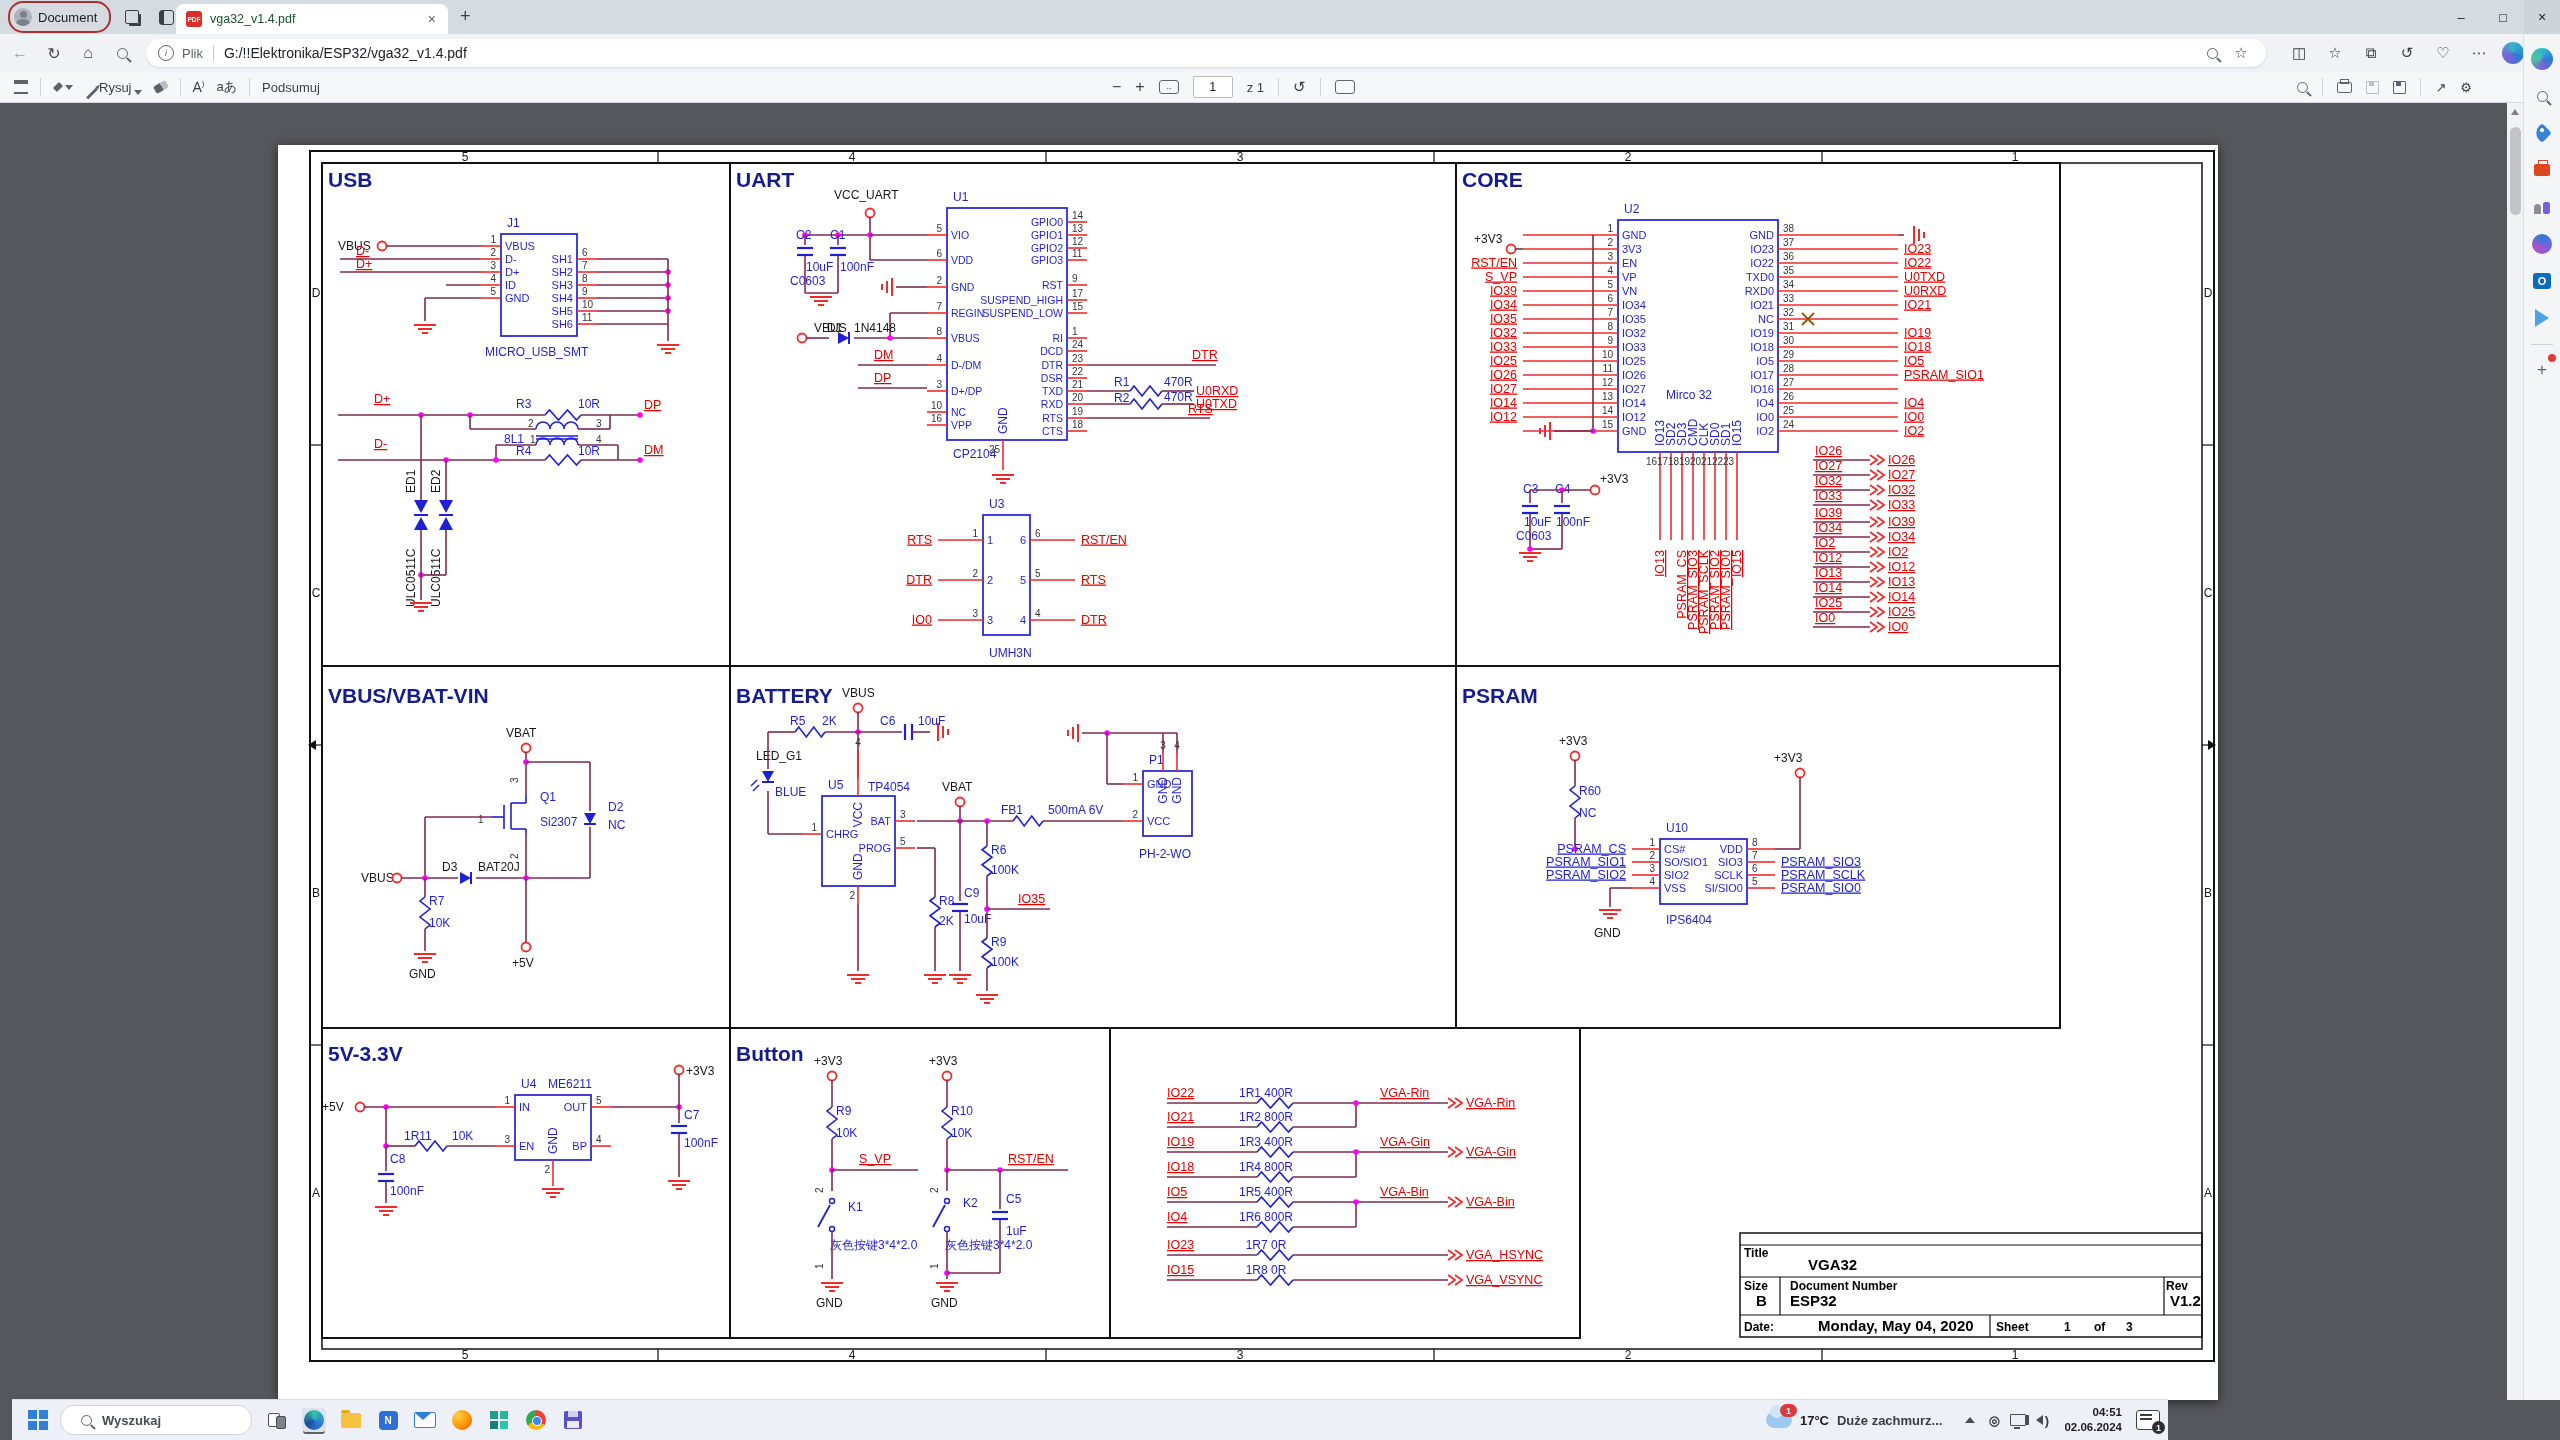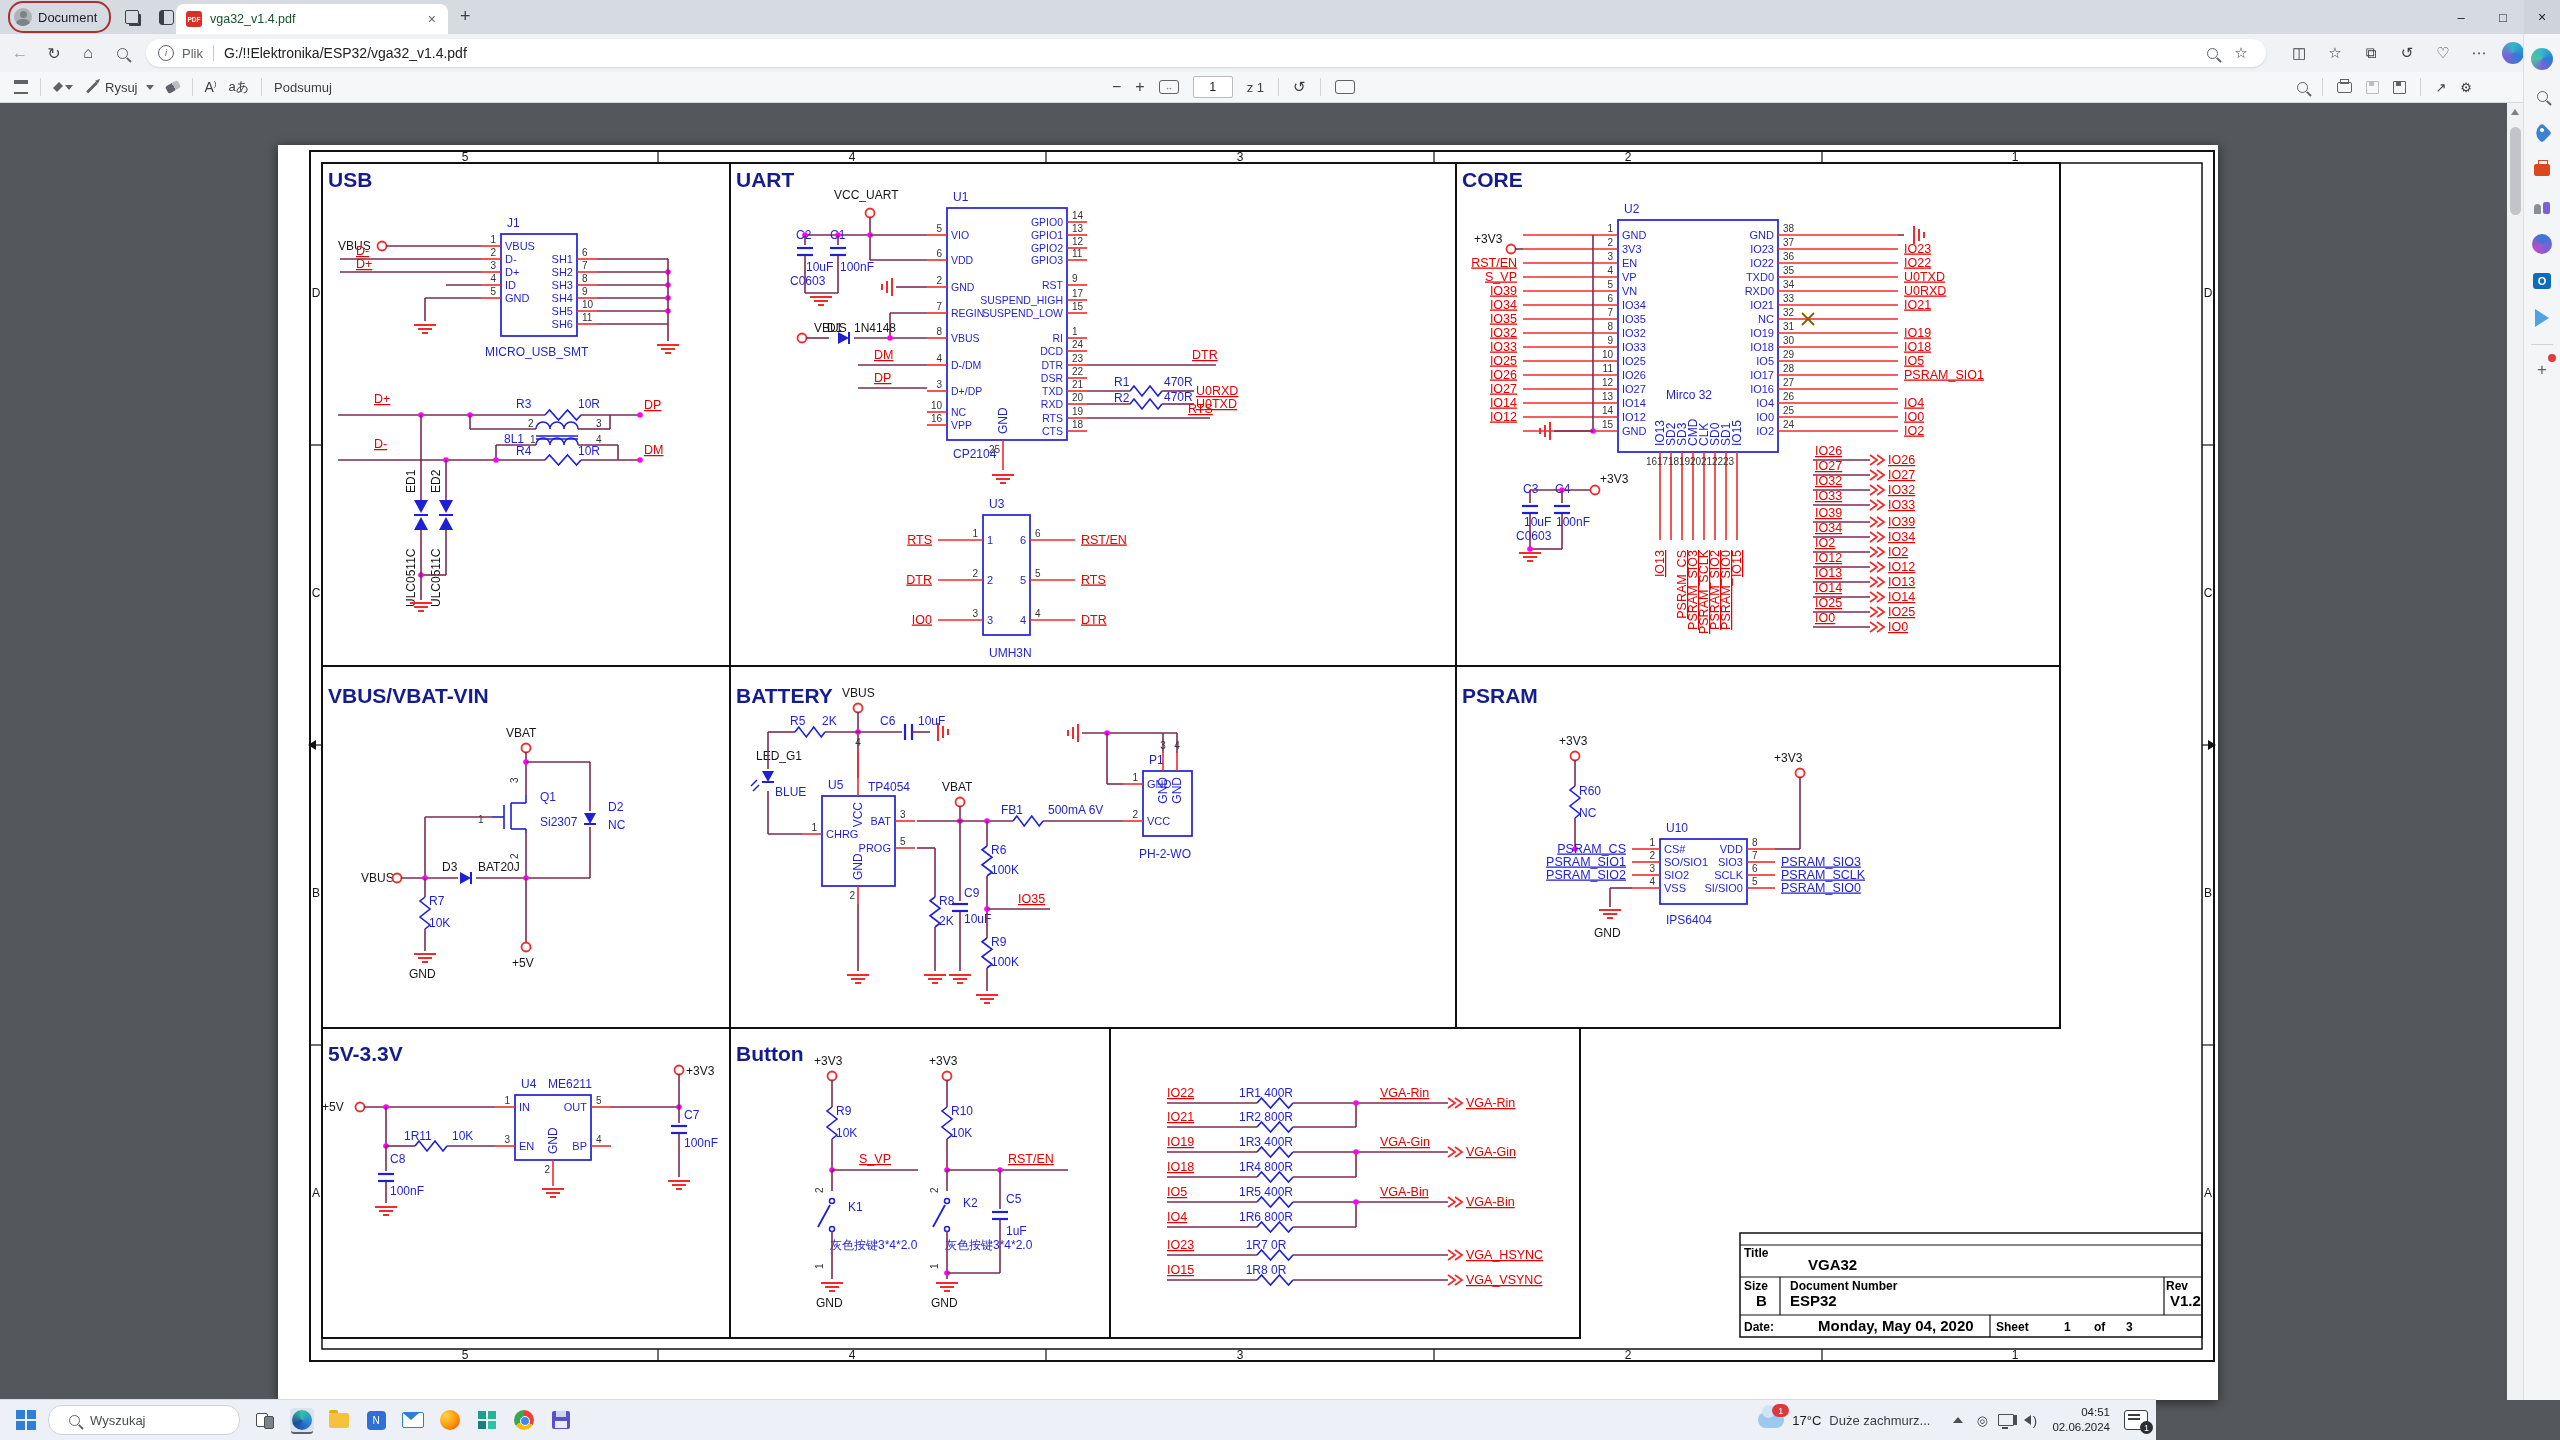--- a/index.html
+++ b/index.html
@@ -71,21 +71,21 @@
   .ric-game{width:16px;height:14px;position:relative;}
   .ric-game::before{content:"";position:absolute;left:0;bottom:0;width:7px;height:10px;border-radius:4px 4px 1px 1px;background:#8a8f96;}
   .ric-game::after{content:"";position:absolute;right:0;bottom:0;width:7px;height:12px;border-radius:2px;background:#7b61d6;}
   .ric-m365{width:20px;height:20px;border-radius:50%;background:conic-gradient(#2c7cd6,#7b61d6,#b64fc8,#2c7cd6);}
   .ric-ol{width:18px;height:16px;background:#0f6cbd;border-radius:3px;color:#fff;font-size:11px;font-weight:bold;display:flex;align-items:center;justify-content:center;}
   .ric-drop{width:0;height:0;border-left:9px solid transparent;border-right:9px solid transparent;border-bottom:14px solid #4fa3e3;transform:rotate(90deg);}
   .rdiv{width:22px;height:1px;background:#cfd2d6;margin-top:14px;}
   .ric-plus{font-size:17px;color:#5f6368;}
   .reddot{position:absolute;right:-2px;top:-4px;width:8px;height:8px;border-radius:50%;background:#e23b3b;}
   
-  .taskbar{position:absolute;left:0;bottom:0;width:2156px;height:40px;background:#edf0f6;border-top:1px solid #d8dce2;display:flex;align-items:center;}
+  .taskbar{position:absolute;left:12px;bottom:0;width:2156px;height:40px;background:#edf0f6;border-top:1px solid #d8dce2;display:flex;align-items:center;font-weight:bold;}
   .start{width:20px;height:20px;margin-left:16px;display:grid;grid-template-columns:9px 9px;grid-gap:2px;}
   .start i{width:9px;height:9px;background:#2f7fd6;}
   .tsearch{width:170px;height:28px;background:#fff;border:1px solid #d0d4da;border-radius:14px;margin-left:12px;display:flex;align-items:center;padding:0 10px;}
   .tsearch .mag{border-color:#5f6368;}
   .tsearch span{font-size:13px;color:#494c50;margin-left:10px;}
   .tapp{width:24px;height:24px;margin-left:13px;border-radius:4px;display:flex;align-items:center;justify-content:center;position:relative;}
   .tapp.active{background:#dde3ec;box-shadow:0 3px 0 -1px #5f6368;}
   .i-edge{width:20px;height:20px;border-radius:50%;background:conic-gradient(#35c1a8,#2c7cd6,#1b4e9b,#35c1a8);}
   .i-folder{width:20px;height:15px;background:#f6c13d;border-radius:2px;position:relative;}
   .i-folder::before{content:"";position:absolute;left:0;top:-3px;width:9px;height:3px;background:#e8a91f;border-radius:2px 2px 0 0;}
@@ -178,21 +178,21 @@
   </div>
 
   <div class="pdfbar">
     <div class="pbl">
       <span class="bars"></span>
       <span class="pdiv"></span>
       <span style="display:flex;align-items:center">
           <span class="hlico"></span>
           <span class="cdown"></span>
         </span>
-      <span style="display:flex;align-items:center;gap:6px">
+      <span style="display:flex;align-items:flex-end;">
           <span class="penico"></span>
           <span>Rysuj</span>
           <span class="cdown"></span>
         </span>
       <span class="erico"></span>
       <span class="pdiv"></span>
       <span style="font-size:14px">A<sup style="font-size:8px">)</sup></span>
       <span>aあ</span>
       <span class="pdiv"></span>
       <span>Podsumuj</span>

